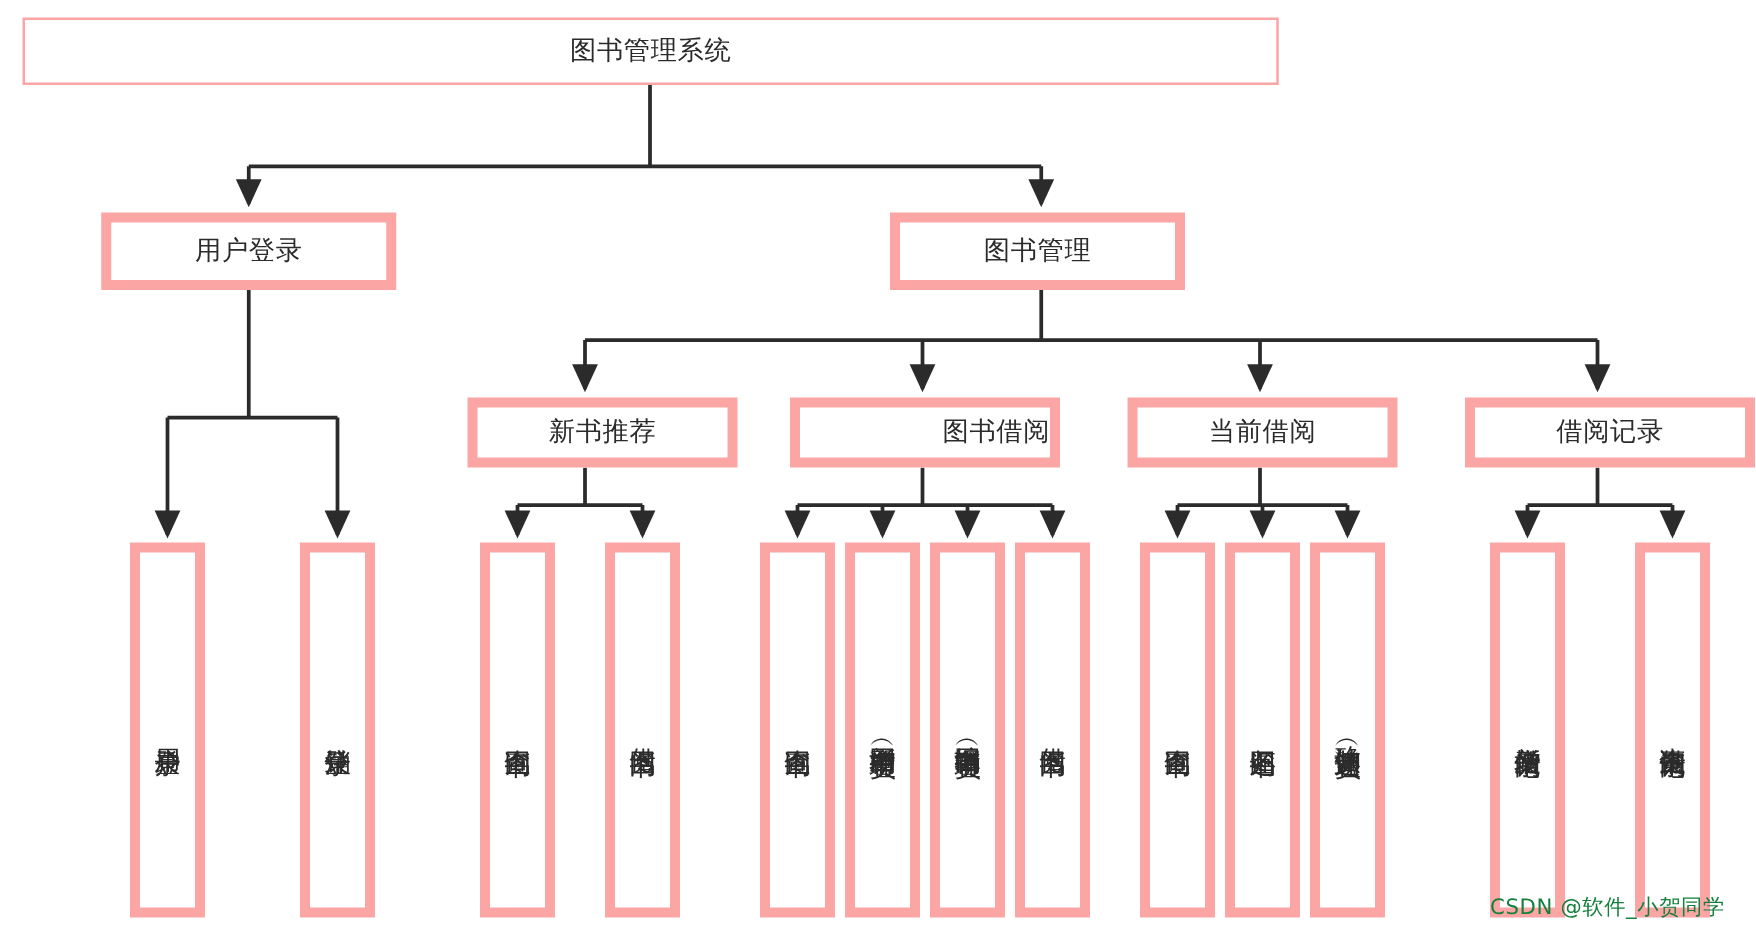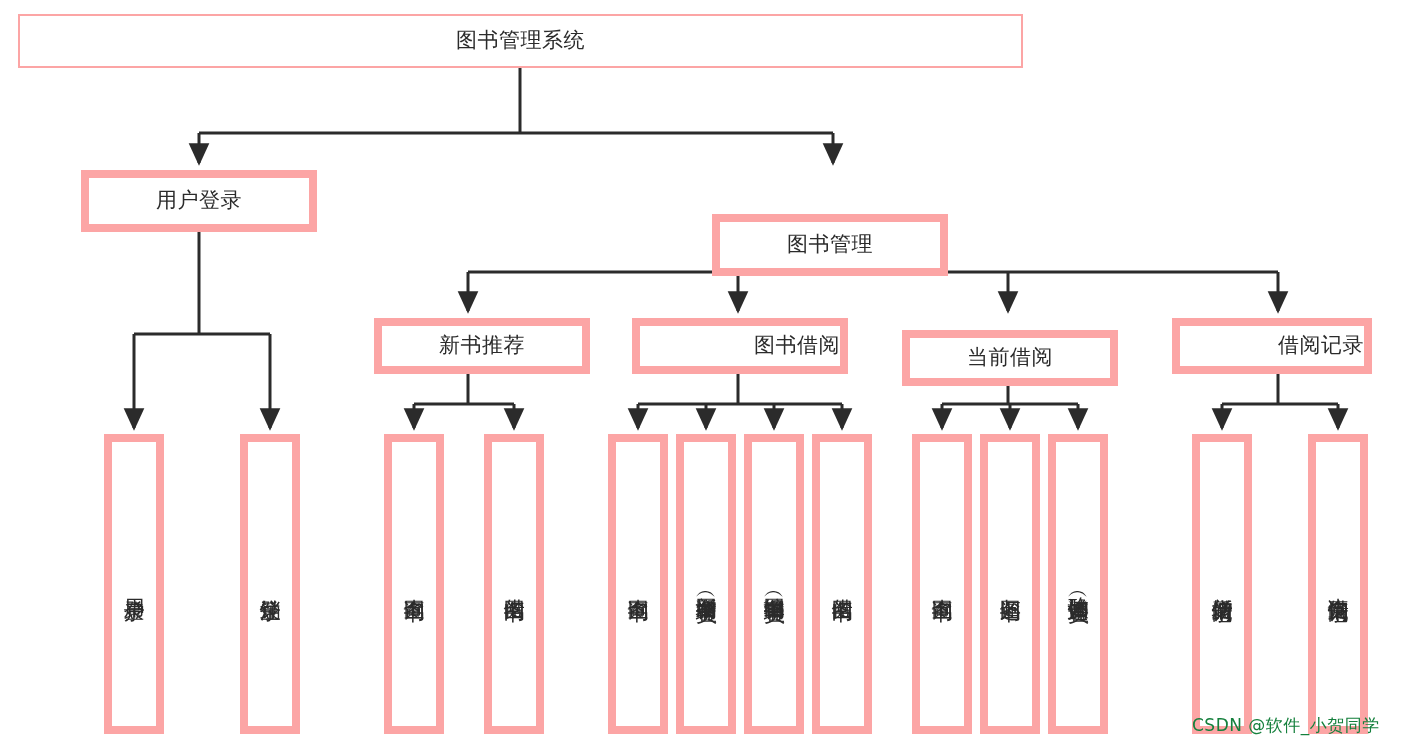--- a/index.html
+++ b/index.html
@@ -131,37 +131,37 @@
   </svg>
 
   <div class="node horiz" id="node-root" style="left:18px; top:14px; width:1005px; height:54px;">
     <span class="htext">图书管理系统</span>
   </div>
 
   <div class="node horiz" style="left:81px; top:170px; width:236px; height:62px;">
     <span class="htext">用户登录</span>
   </div>
 
-  <div class="node horiz" style="left:712px; top:170px; width:236px; height:62px;margin-top:44px;">
+  <div class="node horiz" style="left:712px; top:170px; width:236px; height:62px;">
     <span class="htext">图书管理</span>
   </div>
 
   <div class="node horiz" style="left:362px; top:318px; width:216px; height:56px;margin-left:12px;">
     <span class="htext">新书推荐</span>
   </div>
 
   <div class="node horiz" style="left:632px; top:318px; width:216px; height:56px;justify-content:flex-end;">
     <span class="htext">图书借阅</span>
   </div>
 
-  <div class="node horiz" style="left:902px; top:318px; width:216px; height:56px;margin-top:12px;">
+  <div class="node horiz" style="left:902px; top:318px; width:216px; height:56px;">
     <span class="htext">当前借阅</span>
   </div>
 
-  <div class="node horiz" style="left:1172px; top:318px; width:200px; height:56px;justify-content:flex-end;">
+  <div class="node horiz" style="left:1172px; top:318px; width:232px; height:56px;">
     <span class="htext">借阅记录</span>
   </div>
 
   <div class="node vert" style="left:104px; top:434px; width:60px; height:300px;">
     <span class="vtext">用户登录</span>
   </div>
 
   <div class="node vert" style="left:240px; top:434px; width:60px; height:300px;">
     <span class="vtext">注销登录</span>
   </div>

